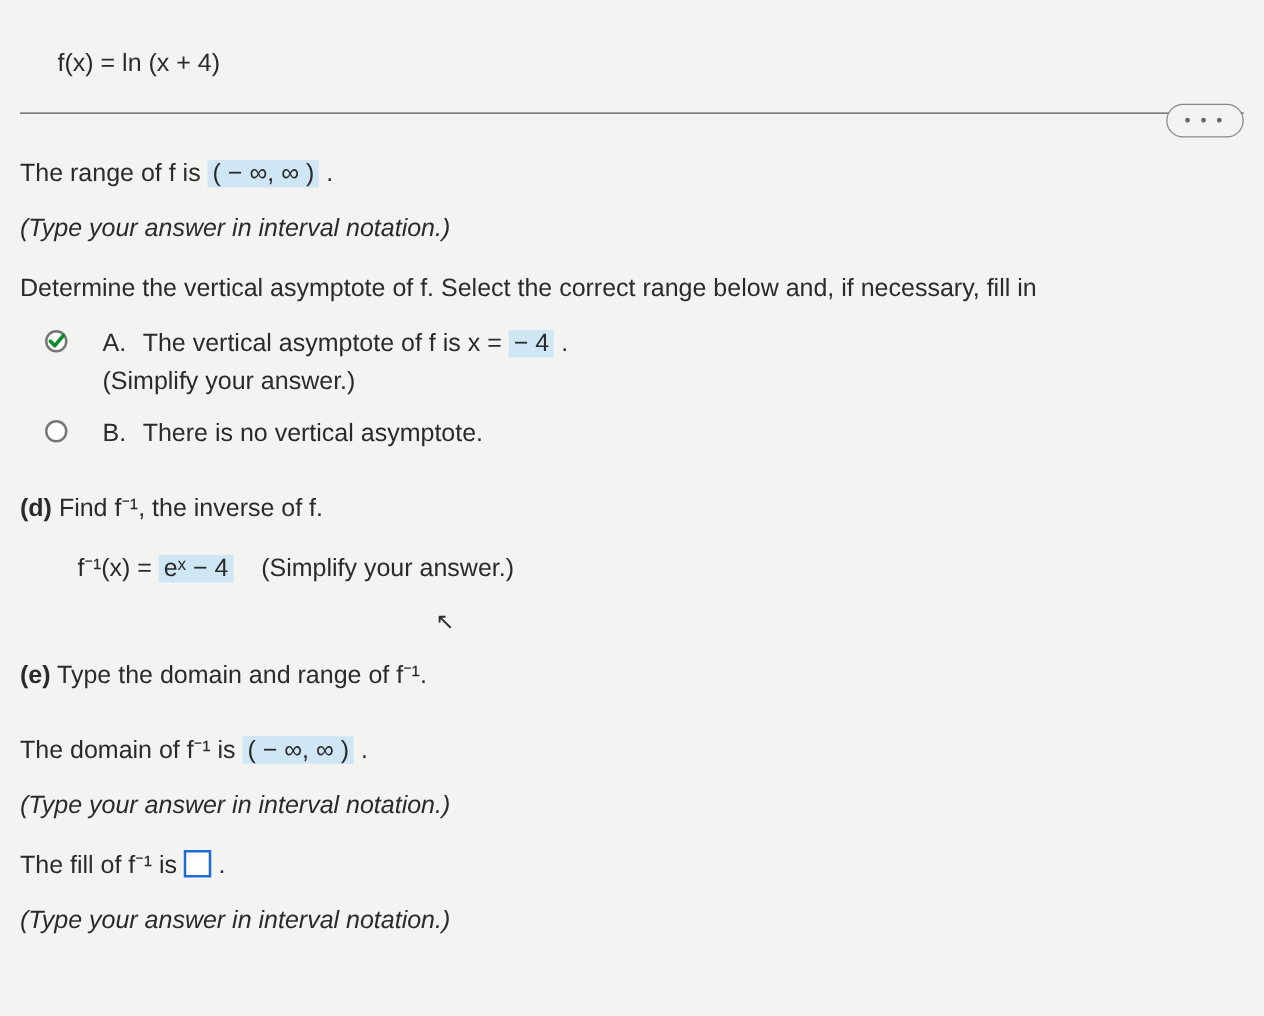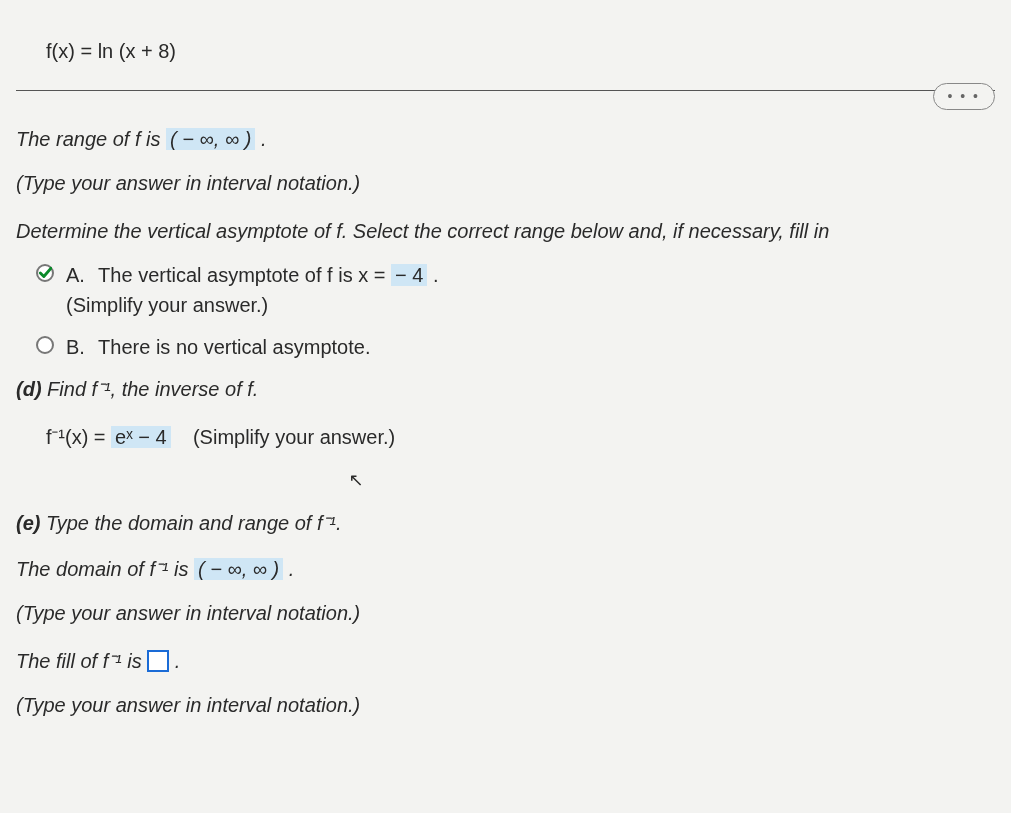--- a/index.html
+++ b/index.html
@@ -28,45 +28,45 @@
     padding: 2px 14px;
     font-size: 14px;
     letter-spacing: 2px;
     color: #666;
     background: #f3f3f1;
     cursor: pointer;
   }
   .clearfix::after { content:""; display:table; clear:both; }
   .answer-hl { background: #cfe6f5; padding: 0 4px; font-weight: 500; }
   .hint { margin: 4px 0 18px 0; font-style: italic; }
-  .sub-q { margin: 14px 0; font-style: italic; }
+  .sub-q { margin: 14px 0; }
   .choice-row { display:flex; align-items:flex-start; margin: 12px 0 6px 20px; }
   .radio {
     width: 18px; height: 18px; border-radius: 50%;
     border: 2px solid #777; margin-right: 12px; margin-top: 4px;
     flex: 0 0 18px; display:flex; align-items:center; justify-content:center;
     background: #fff;
   }
   .radio.checked svg { display:block; }
   .radio svg { display:none; }
   .choice-label { font-weight: 500; margin-right: 8px; }
-  .choice-body { flex:1; }
-  .indent { margin-left: 30px; }
+  .choice-body { flex:1;margin-left:16px; }
+  .indent { margin-left: 46px; }
   .blank-box {
     display:inline-block; width:22px; height:22px;
     border: 2px solid #1a6bd6; background:#fff;
     vertical-align: -4px;
   }
   .cursor { display:inline-block; font-size:18px; vertical-align:-2px; }
 </style>
 </head>
 <body>
 
 <div class="problem-header">
-  <div class="fx-line">f(x) = ln (x + 8)</div>
+  <div class="fx-line">f(x) = ln (x + 4)</div>
 </div>
 
 <hr class="divider">
 <div class="clearfix">
   <div class="more-pill">• • •</div>
 </div>
 
 <div class="sub-q">
   <span>The range of f is </span>
   <span class="answer-hl">( − ∞, ∞ )</span>
@@ -94,42 +94,42 @@
 <div class="choice-row">
   <div class="radio">
     
   </div>
   <div class="choice-body">
     <span class="choice-label">B.</span>
     <span>There is no vertical asymptote.</span>
   </div>
 </div>
 
-<div class="sub-q" style="margin-top:12px;">
+<div class="sub-q" style="margin-top:30px;">
   <b>(d)</b>
   <span>Find f⁻¹, the inverse of f.</span>
 </div>
 
 <div class="indent" style="margin-top:18px; margin-bottom:18px;">
   <span>f⁻¹(x) = </span>
   <span class="answer-hl">eˣ − 4</span>
   &nbsp;&nbsp;
   <span>(Simplify your answer.)</span>
 </div>
 
 <div style="text-align:center; margin:-8px 0 4px 330px; width:20px;">
   <span class="cursor">↖</span>
 </div>
 
 <div class="sub-q">
   <b>(e)</b>
   <span>Type the domain and range of f⁻¹.</span>
 </div>
 
-<div class="sub-q" style="margin-top:16px;">
+<div class="sub-q" style="margin-top:30px;">
   <span>The domain of f⁻¹ is </span>
   <span class="answer-hl">( − ∞, ∞ )</span>
   <span> .</span>
 </div>
 <div class="hint">(Type your answer in interval notation.)</div>
 
 <div class="sub-q">
   <span>The fill of f⁻¹ is </span>
   <span class="blank-box"></span>
   <span>.</span>

